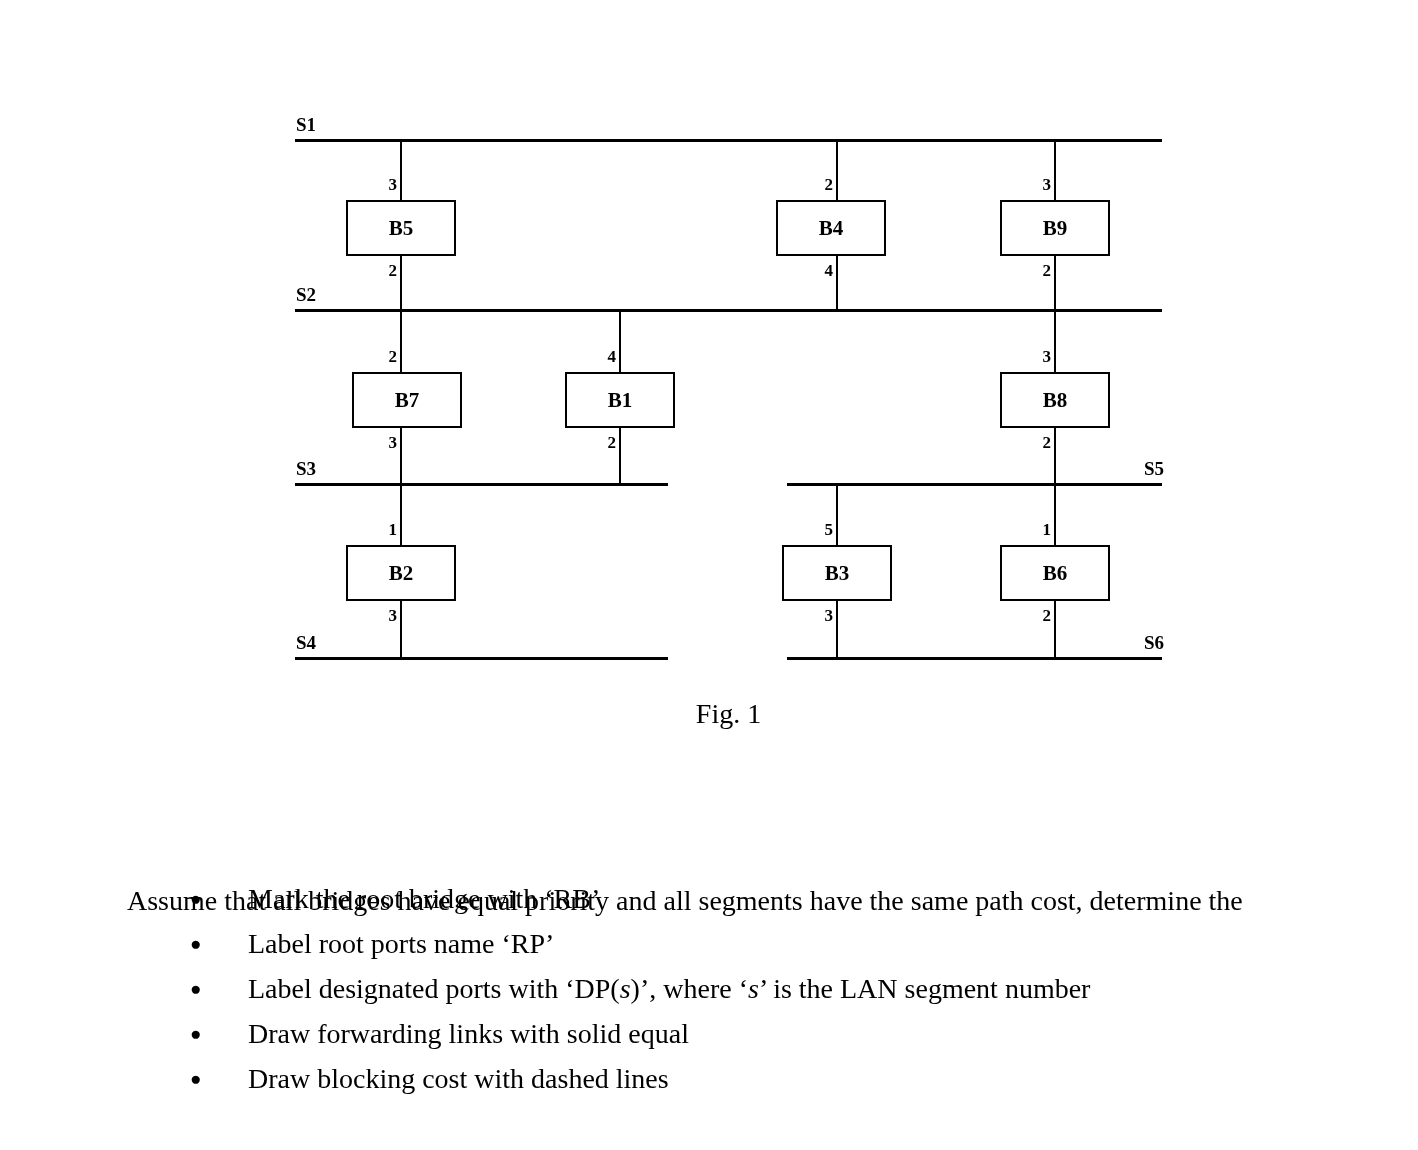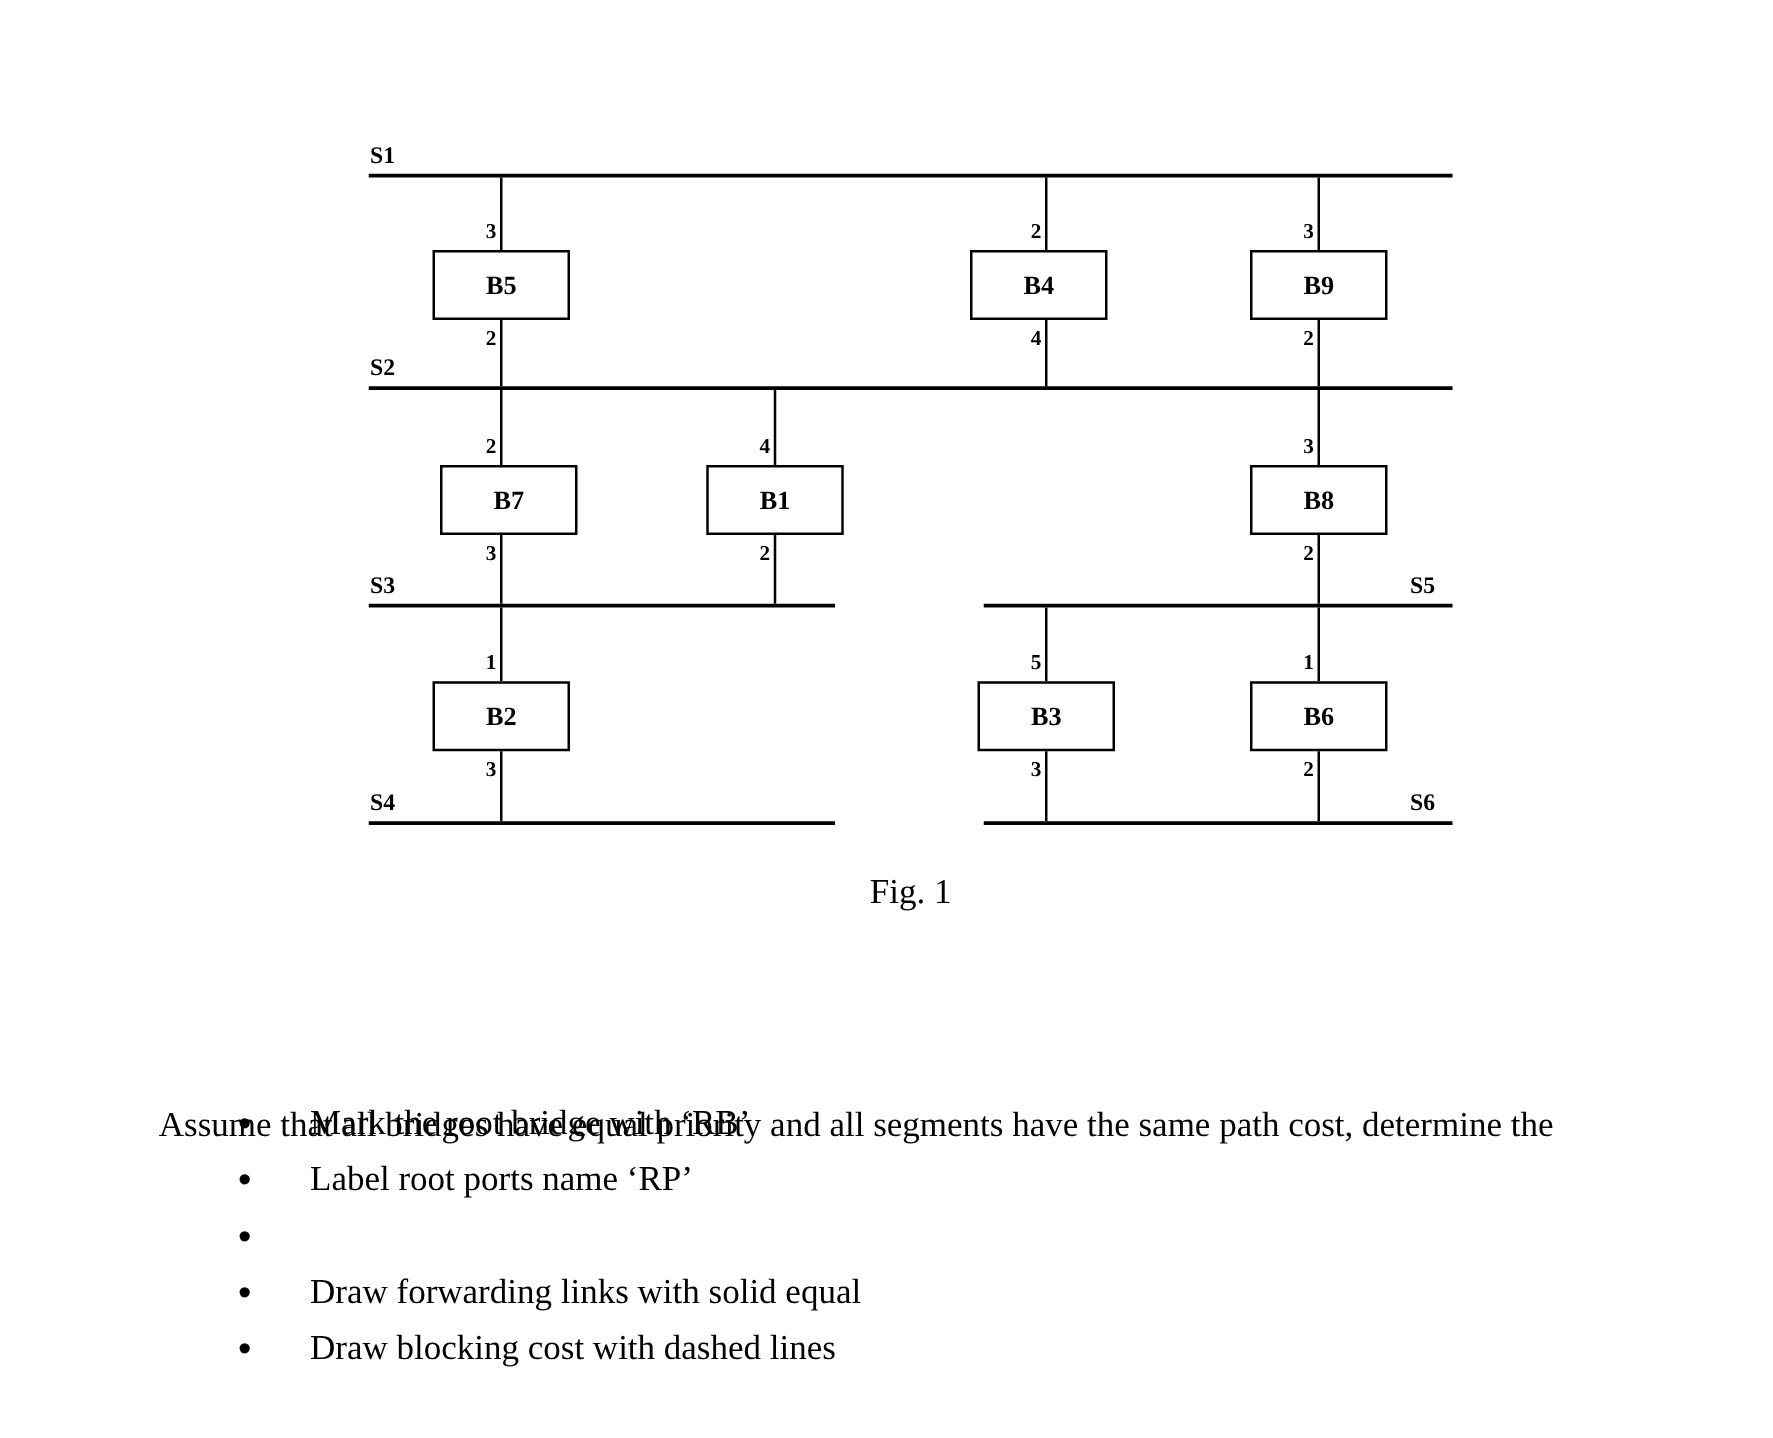--- a/index.html
+++ b/index.html
@@ -11,21 +11,21 @@
     overflow:hidden;
   }
   .question { position:absolute; left:62px; top:22px; font-size:28px; white-space:nowrap; }
   .q-num { display:inline-block; width:65px; }
   i { font-style:italic; }
 
   
   .hseg { position:absolute; height:3px; background:#000; }
   .vline { position:absolute; width:2px; background:#000; }
   .seg-label { position:absolute; font-size:19px; font-weight:bold; line-height:22px; }
-  .seg-label.right { width:36px; text-align:left; }
+  .seg-label.right { width:36px; text-align:right; }
   .bridge-box {
     position:absolute; width:110px; height:56px;
     border:2px solid #000; background:#fff;
     display:flex; align-items:center; justify-content:center;
     font-size:21px; font-weight:bold;
   }
   .port { position:absolute; width:20px; text-align:right; font-size:17px; font-weight:bold; line-height:20px; }
 
   .fig-caption { position:absolute; left:295px; top:698px; width:867px; text-align:center; font-size:28px;font-family:Liberation Serif, serif; }
 
@@ -160,20 +160,21 @@
     <div class="bullet">
       <span class="dot">●</span>
       <span class="btext">Mark the root bridge with ‘RB’</span>
     </div>
     <div class="bullet">
       <span class="dot">●</span>
       <span class="btext">Label root ports name ‘RP’</span>
     </div>
     <div class="bullet">
       <span class="dot">●</span>
+      <span class="btext"><span>Label designated ports with ‘DP(</span><i>s</i><span>)’, where ‘</span><i>s</i><span>’ is the LAN segment number</span></span>
     </div>
     <div class="bullet">
       <span class="dot">●</span>
       <span class="btext">Draw forwarding links with solid equal</span>
     </div>
     <div class="bullet">
       <span class="dot">●</span>
       <span class="btext">Draw blocking cost with dashed lines</span>
     </div>
   </div>

